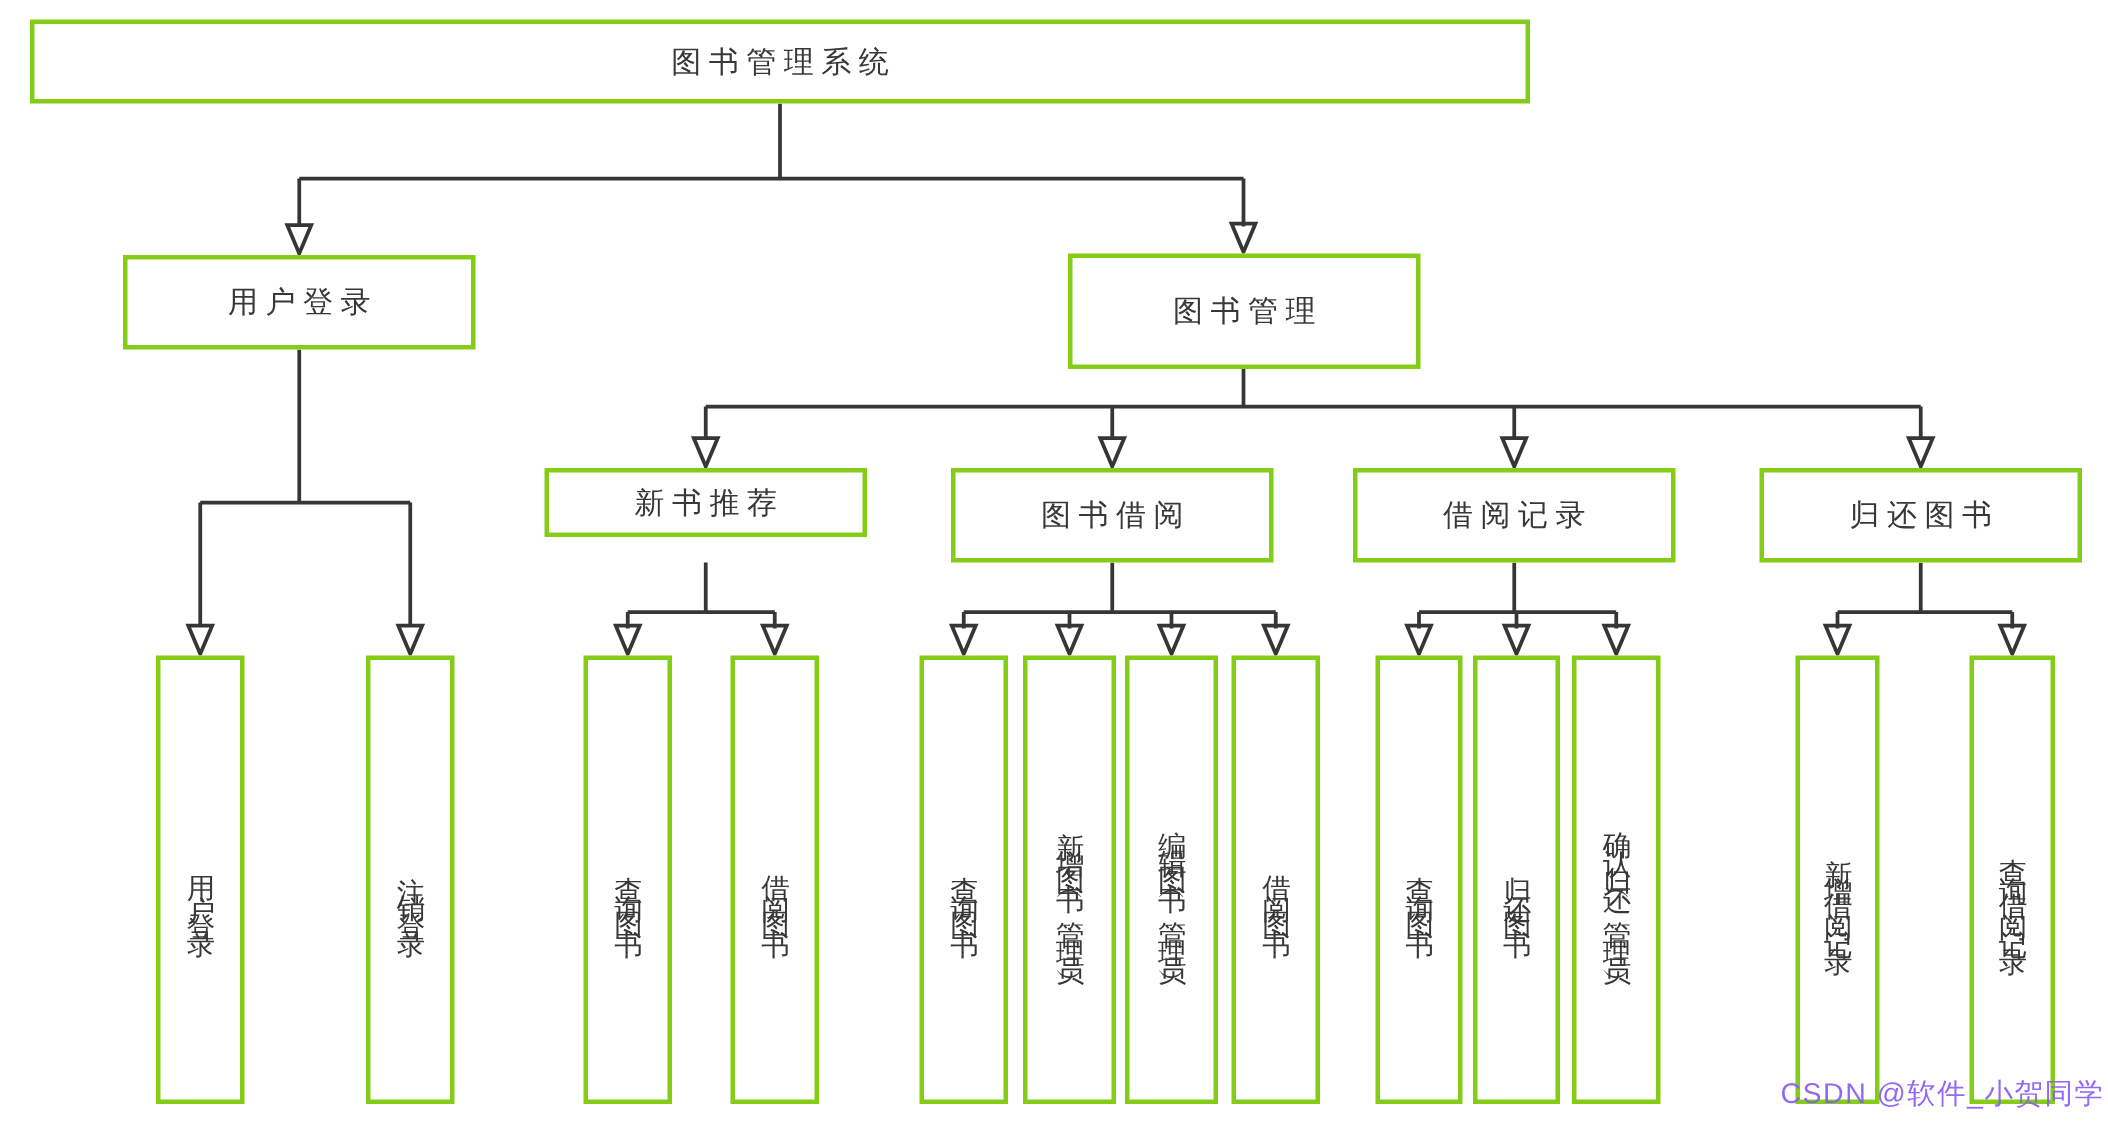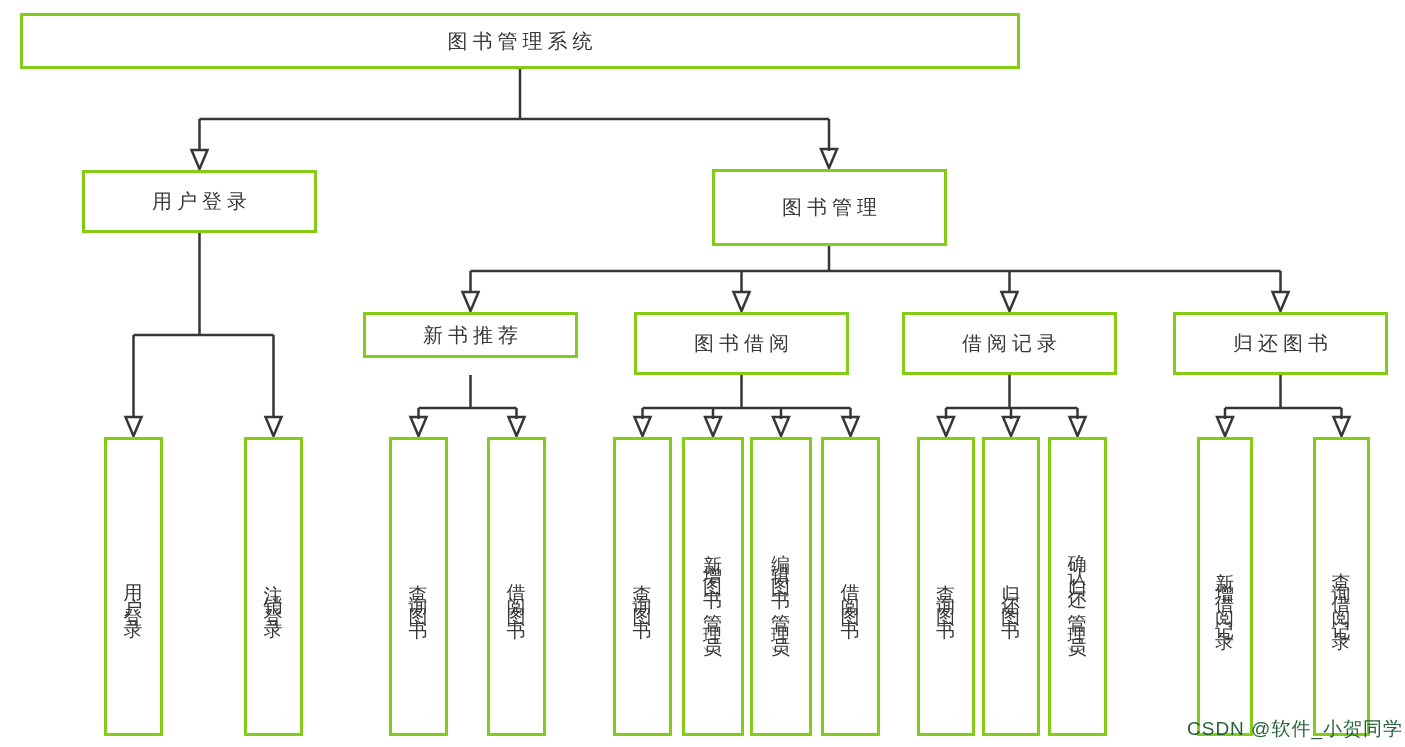--- a/index.html
+++ b/index.html
@@ -37,21 +37,21 @@
   .n-l6{left:682px;width:62px;}
   .n-l7{left:750px;width:62px;}
   .n-l8{left:821px;width:59px;}
   .n-l9{left:917px;width:58px;}
   .n-l10{left:982px;width:58px;}
   .n-l11{left:1048px;width:59px;}
   .n-l12{left:1197px;width:56px;}
   .n-l13{left:1313px;width:57px;}
   .watermark{
     position:absolute;left:1187px;top:716px;z-index:5;
-    font-size:19px;color:#14532d;opacity:.92;letter-spacing:1px;white-space:nowrap;
+    font-size:19px;color:#8b5cf6;opacity:.92;letter-spacing:1px;white-space:nowrap;
   }
 </style>
 </head>
 <body>
 
 <div class="canvas">
 
   <svg class="connectors" viewBox="0 0 1405 747" xmlns="http://www.w3.org/2000/svg">
     <defs>
       <path id="ah" d="M-8,-19 L8,-19 L0,0 Z" fill="#363636" stroke="none"></path>

